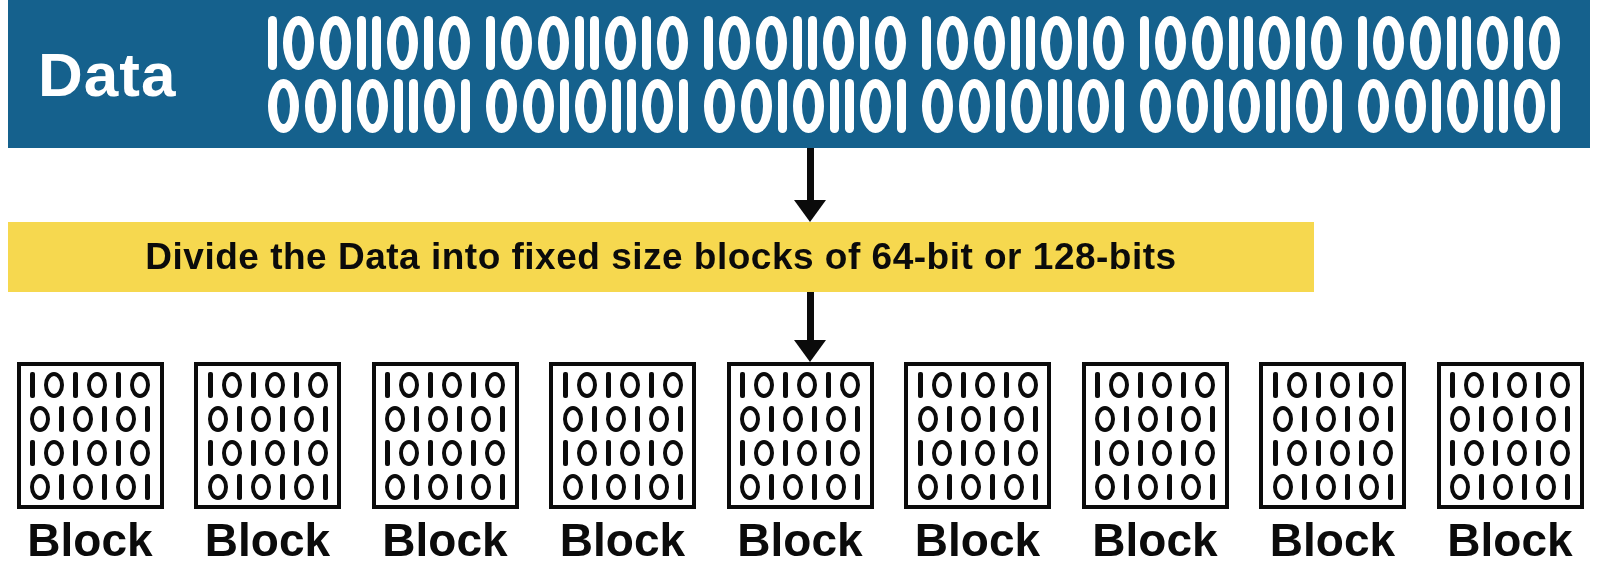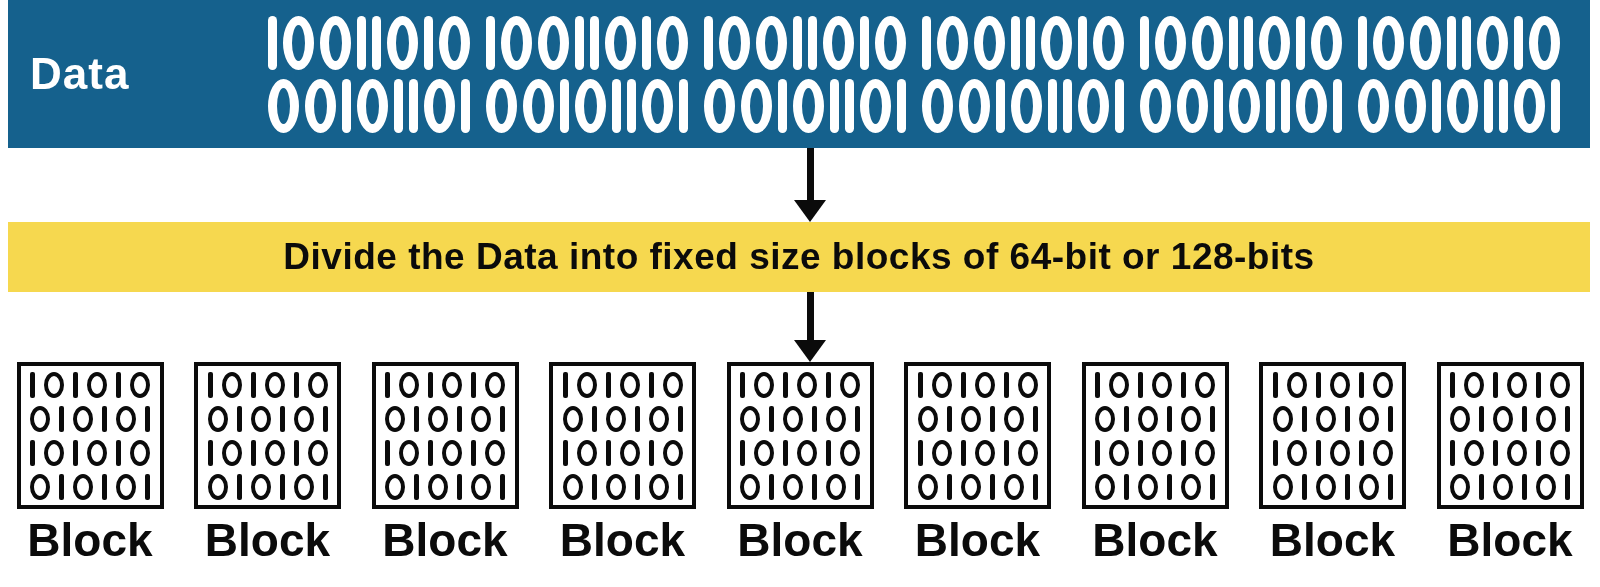--- a/index.html
+++ b/index.html
@@ -13,22 +13,22 @@
   html,body{background:var(--bg);}
   body{font-family:"Liberation Sans","DejaVu Sans",sans-serif;}
   #app{position:relative;width:1600px;height:587px;background:var(--bg);overflow:hidden;}
 
   
   .data-banner{
     position:absolute;left:8px;top:0;width:1582px;height:148px;
     background:var(--blue);display:flex;align-items:center;
   }
   .data-label{
-    color:var(--white);font-size:44px;font-weight:700;letter-spacing:1px;
-    margin-left:22px;flex:0 0 auto;
+    color:var(--white);font-size:62px;font-weight:700;letter-spacing:1px;
+    margin-left:30px;flex:0 0 auto;
   }
   .binary{
     margin-left:auto;margin-right:30px;display:flex;flex-direction:column;gap:8px;
   }
   .bit-row{display:flex;align-items:center;gap:6px;height:55px;}
   .bit-row .b1{width:9px;height:54px;border-radius:5px;background:var(--white);flex:0 0 auto;}
   .bit-row .b0{width:31px;height:54px;border:9px solid var(--white);border-radius:50%;flex:0 0 auto;}
   .bit-row .bsp{width:4px;flex:0 0 auto;}
 
   
@@ -38,21 +38,21 @@
     width:0;height:0;border-left:16px solid transparent;border-right:16px solid transparent;
     border-top:22px solid var(--ink);
   }
   .arrow-1{top:148px;}
   .arrow-1 .shaft{height:52px;}
   .arrow-2{top:292px;}
   .arrow-2 .shaft{height:48px;}
 
   
   .instruction{
-    position:absolute;left:8px;top:222px;width:1582px;height:70px;
+    position:absolute;left:8px;top:222px;width:1306px;height:70px;
     background:var(--yellow);color:var(--ink);
     display:flex;align-items:center;justify-content:center;
     font-size:37px;font-weight:700;letter-spacing:0.5px;
   }
 
   
   .blocks{
     position:absolute;left:10px;top:362px;width:1580px;
     display:flex;justify-content:space-between;
   }

